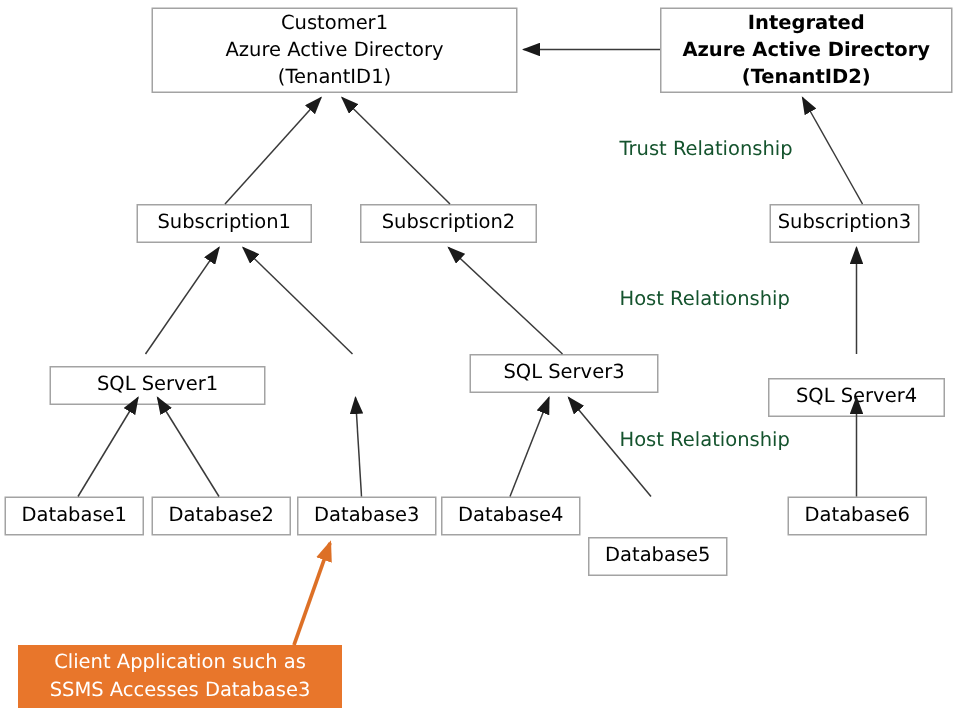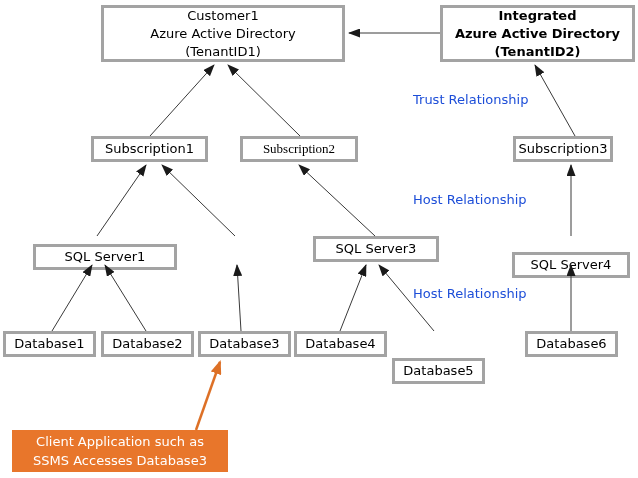--- a/index.html
+++ b/index.html
@@ -6,33 +6,33 @@
   .stage{
     position:relative;
     width:638px;height:478px;
     background:#ffffff;
     font-family:"DejaVu Sans","Liberation Sans",sans-serif;
     overflow:hidden;
   }
   .node{
     position:absolute;
     box-sizing:border-box;
-    border:3px solid #a3a3a3;
+    border:1px solid #a3a3a3;
     background:#ffffff;
     color:#000000;
     font-size:13px;
     display:flex;flex-direction:column;
     align-items:center;justify-content:center;
     text-align:center;
     line-height:18px;
     z-index:1;
   }
   .label-gray{
     position:absolute;
-    color:#1d4ed8;
+    color:#14532d;
     font-size:13px;
     white-space:nowrap;
     z-index:1;
   }
   .note{
     position:absolute;
     background:#e8762b;
     color:#ffffff;
     font-size:13px;
     line-height:19px;
@@ -59,21 +59,21 @@
     <span>Azure Active Directory</span>
     <span>(TenantID1)</span>
   </div>
   <div class="node" style="left:440px;top:5px;width:195px;height:57px;font-weight:bold;">
     <span>Integrated</span>
     <span>Azure Active Directory</span>
     <span>(TenantID2)</span>
   </div>
 
   <div class="node" style="left:91px;top:136px;width:117px;height:26px;">Subscription1</div>
-  <div class="node" style="left:240px;top:136px;width:118px;height:26px;font-family:Liberation Serif, serif;">Subscription2</div>
+  <div class="node" style="left:240px;top:136px;width:118px;height:26px;">Subscription2</div>
   <div class="node" style="left:513px;top:136px;width:100px;height:26px;">Subscription3</div>
 
   <div class="node" style="left:33px;top:244px;width:144px;height:26px;">SQL Server1</div>
   <div class="node" style="left:313px;top:236px;width:126px;height:26px;">SQL Server3</div>
   <div class="node" style="left:512px;top:252px;width:118px;height:26px;">SQL Server4</div>
 
   <div class="node" style="left:3px;top:331px;width:93px;height:26px;">Database1</div>
   <div class="node" style="left:101px;top:331px;width:93px;height:26px;">Database2</div>
   <div class="node" style="left:198px;top:331px;width:93px;height:26px;">Database3</div>
   <div class="node" style="left:294px;top:331px;width:93px;height:26px;">Database4</div>

